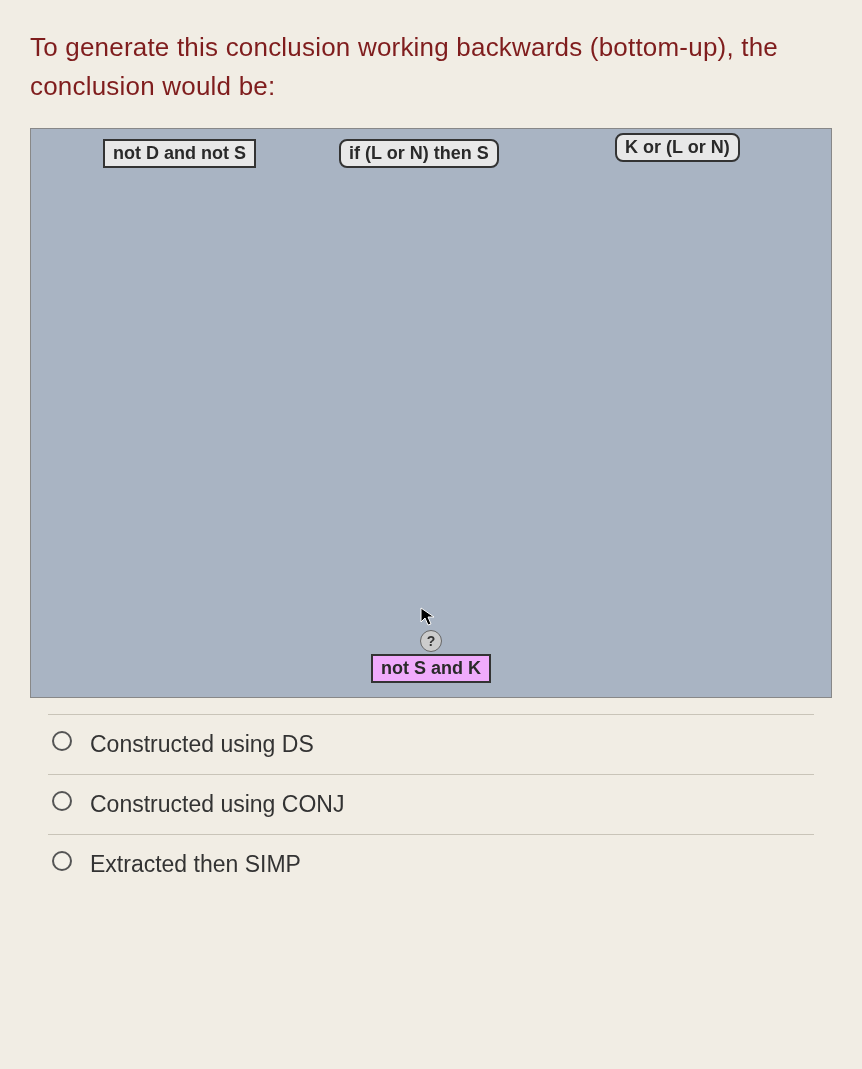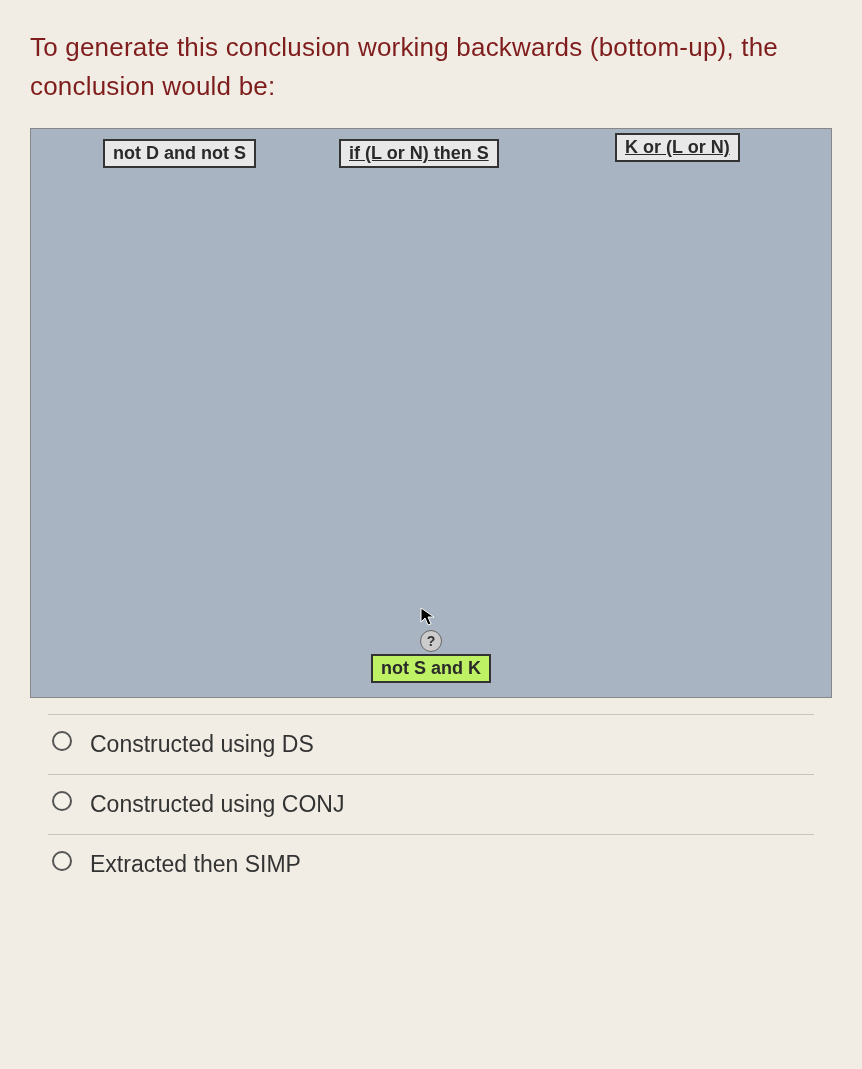--- a/index.html
+++ b/index.html
@@ -32,21 +32,21 @@
     .premise {
       position: absolute;
       background: #e8e8e8;
       border: 2px solid #333;
       font-size: 18px;
       font-weight: bold;
       padding: 2px 8px;
       white-space: nowrap;
     }
     .premise.und {
-      text-decoration: underline;
+      border-radius: 8px;
     }
     .conclusion-box {
       position: absolute;
       left: 50%;
       transform: translateX(-50%);
       bottom: 14px;
       text-align: center;
     }
     .cursor-icon {
       display: block;
@@ -62,21 +62,21 @@
       border-radius: 50%;
       background: #ccc;
       border: 1px solid #666;
       font-size: 14px;
       font-weight: bold;
       line-height: 20px;
       color: #333;
       margin-bottom: 2px;
     }
     .conclusion-label {
-      background: #bef264;
+      background: #f0abfc;
       border: 2px solid #333;
       font-size: 18px;
       font-weight: bold;
       padding: 2px 8px;
       display: inline-block;
     }
     .options {
       padding: 0 18px;
     }
     .option-top-divider {

